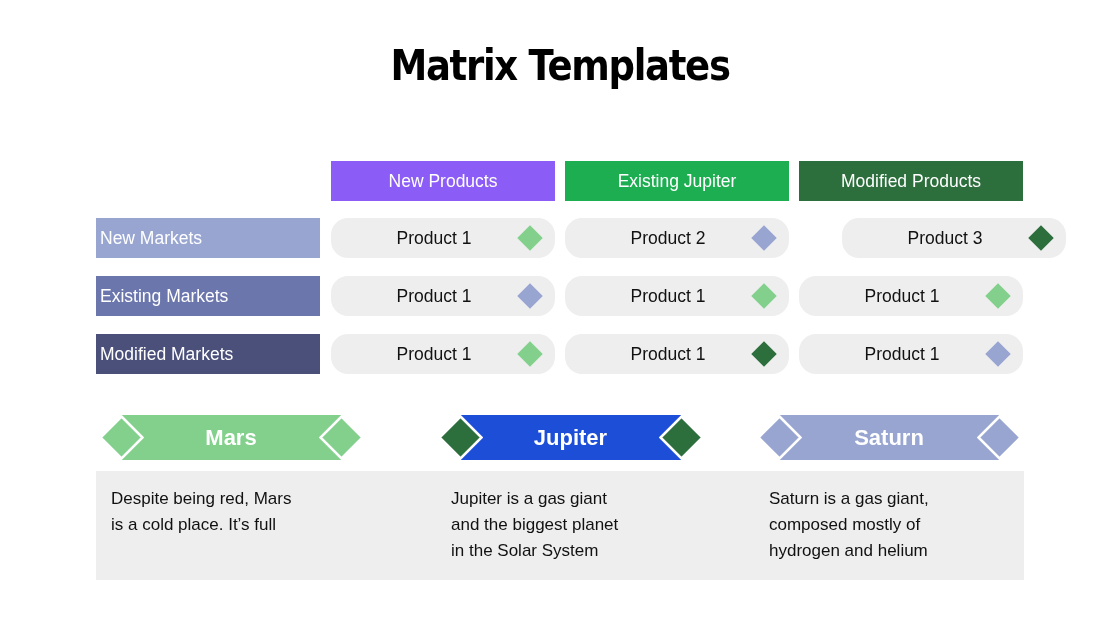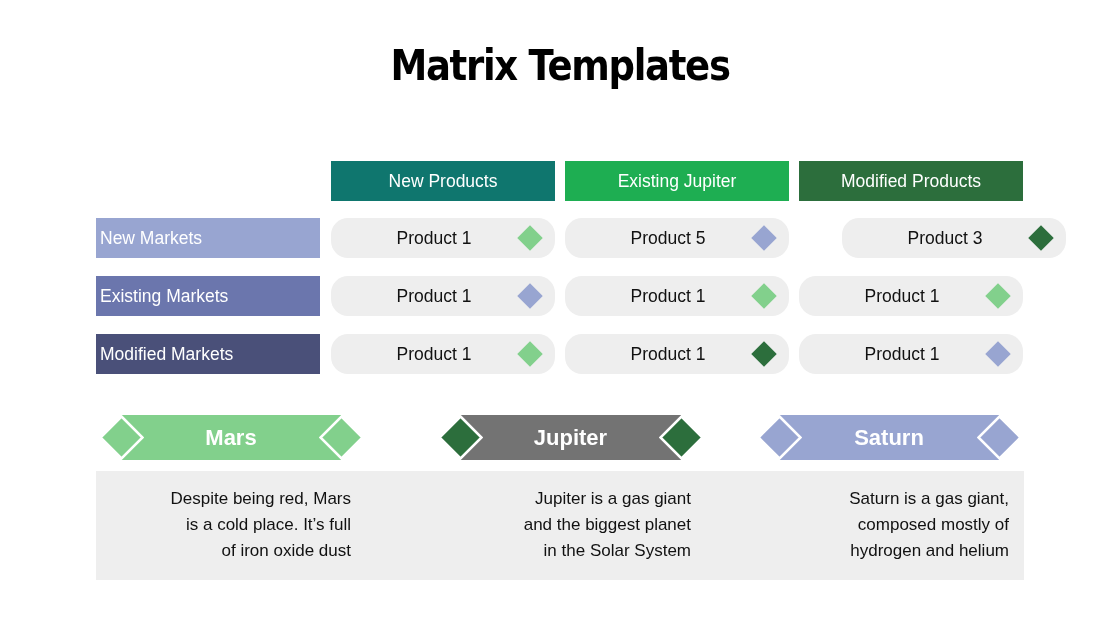--- a/index.html
+++ b/index.html
@@ -44,48 +44,48 @@
       color: #ffffff; font-weight: bold; font-size: 22px;
     }
     .banner .end-diamond {
       position: absolute; top: 0; width: 45px; height: 45px;
     }
     .desc-bg {
       position: absolute; left: 96px; top: 471px; width: 928px; height: 109px;
       background: #eeeeee;
     }
     .desc {
-      position: absolute; top: 486px; width: 240px; text-align: right;
+      position: absolute; top: 486px; width: 240px; text-align: left;
       font-size: 17px; line-height: 26px; color: #111;
     }
   </style>
 </head>
 <body>
 
 <div class="title">Matrix Templates</div>
 
-<div class="cell col-head" style="left:331px;top:161px;background:#0f766e;align-items:center;">
+<div class="cell col-head" style="left:331px;top:161px;background:#8b5cf6;align-items:center;">
   <span>New Products</span>
 </div>
 <div class="cell col-head" style="left:565px;top:161px;background:#1eae52;">
   <span>Existing Jupiter</span>
 </div>
 <div class="cell col-head" style="left:799px;top:161px;background:#2c6e3c;">
   <span>Modified Products</span>
 </div>
 
 <div class="cell row-head" style="top:218px;background:#98a5d1;">
   <span>New Markets</span>
 </div>
 <div class="cell data-cell" style="left:331px;top:218px;">
   <span class="label">Product 1</span>
   <span class="diamond" style="background:#82d08c;"></span>
 </div>
 <div class="cell data-cell" style="left:565px;top:218px;">
-  <span class="label">Product 5</span>
+  <span class="label">Product 2</span>
   <span class="diamond" style="background:#98a5d1;"></span>
 </div>
 <div class="cell data-cell" style="left:799px;top:218px;margin-left:43px;">
   <span class="label">Product 3</span>
   <span class="diamond" style="background:#2c6e3c;"></span>
 </div>
 
 <div class="cell row-head" style="top:276px;background:#6b76ad;">
   <span>Existing Markets</span>
 </div>
@@ -124,21 +124,21 @@
   </div>
   <svg class="end-diamond" style="left:0;" viewBox="0 0 45 45">
     <polygon points="22.5,1.5 43.5,22.5 22.5,43.5 1.5,22.5" fill="#82d08c" stroke="#ffffff" stroke-width="2.5"></polygon>
   </svg>
   <svg class="end-diamond" style="left:220px;" viewBox="0 0 45 45">
     <polygon points="22.5,1.5 43.5,22.5 22.5,43.5 1.5,22.5" fill="#82d08c" stroke="#ffffff" stroke-width="2.5"></polygon>
   </svg>
 </div>
 
 <div class="banner" style="left:438px;width:266px;">
-  <div class="band" style="left:22px;width:221px;background:#737373;text-align:right;">
+  <div class="band" style="left:22px;width:221px;background:#1d4ed8;text-align:right;">
     <span>Jupiter</span>
   </div>
   <svg class="end-diamond" style="left:0;" viewBox="0 0 45 45">
     <polygon points="22.5,1.5 43.5,22.5 22.5,43.5 1.5,22.5" fill="#2c6e3c" stroke="#ffffff" stroke-width="2.5"></polygon>
   </svg>
   <svg class="end-diamond" style="left:221px;" viewBox="0 0 45 45">
     <polygon points="22.5,1.5 43.5,22.5 22.5,43.5 1.5,22.5" fill="#2c6e3c" stroke="#ffffff" stroke-width="2.5"></polygon>
   </svg>
 </div>
 
@@ -152,21 +152,20 @@
   <svg class="end-diamond" style="left:220px;" viewBox="0 0 45 45">
     <polygon points="22.5,1.5 43.5,22.5 22.5,43.5 1.5,22.5" fill="#98a5d1" stroke="#ffffff" stroke-width="2.5"></polygon>
   </svg>
 </div>
 
 <div class="desc-bg"></div>
 
 <div class="desc" style="left:111px;">
   <div>Despite being red, Mars</div>
   <div>is a cold place. It’s full</div>
-  <div>of iron oxide dust</div>
 </div>
 <div class="desc" style="left:451px;">
   <div>Jupiter is a gas giant</div>
   <div>and the biggest planet</div>
   <div>in the Solar System</div>
 </div>
 <div class="desc" style="left:769px;">
   <div>Saturn is a gas giant,</div>
   <div>composed mostly of</div>
   <div>hydrogen and helium</div>

